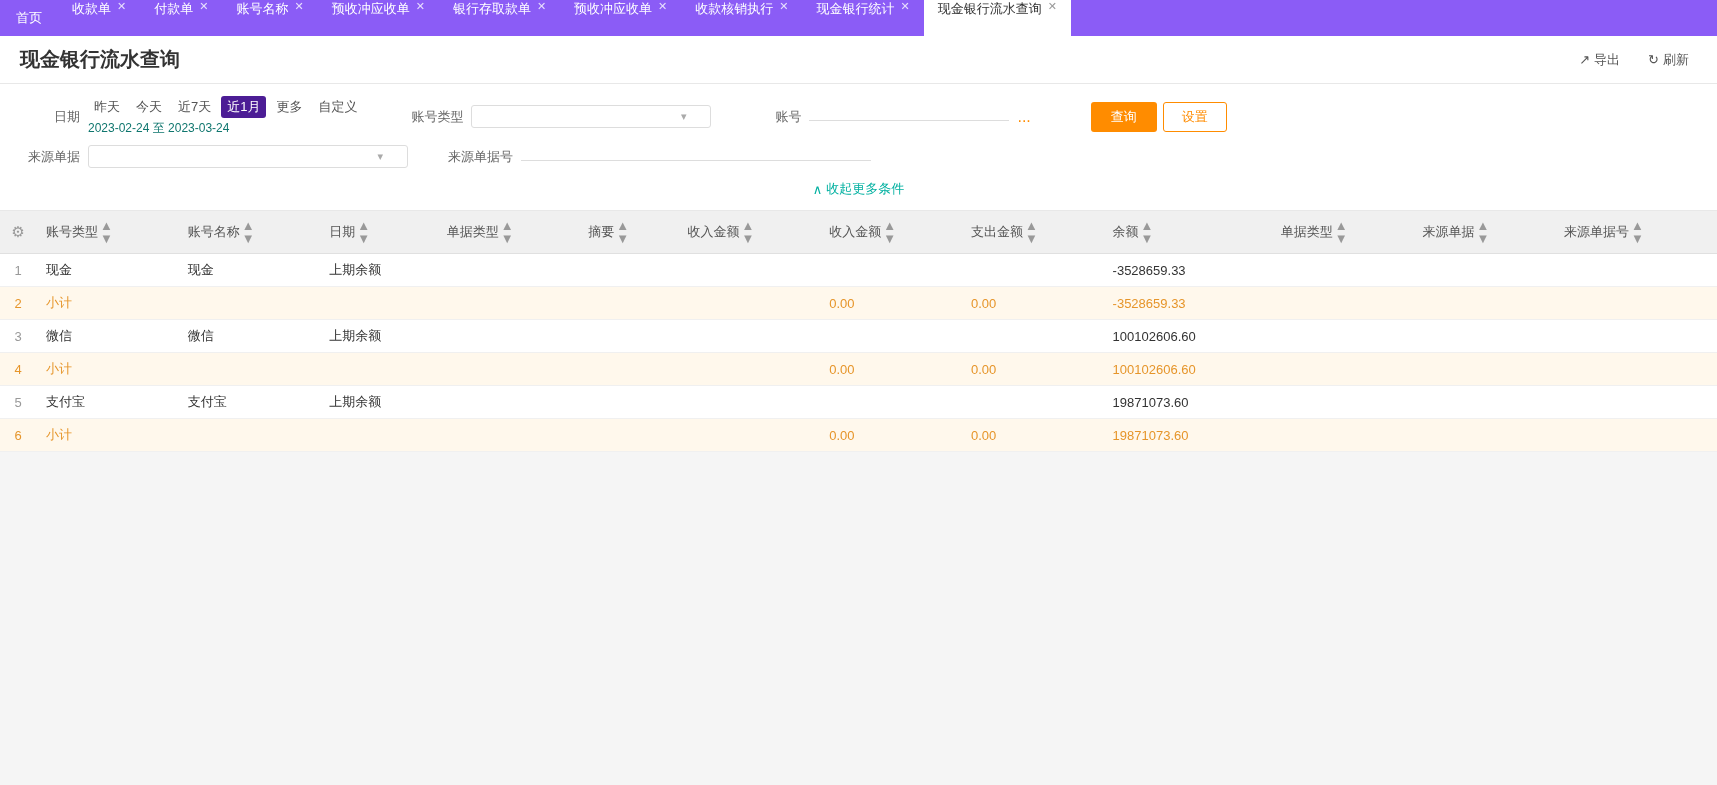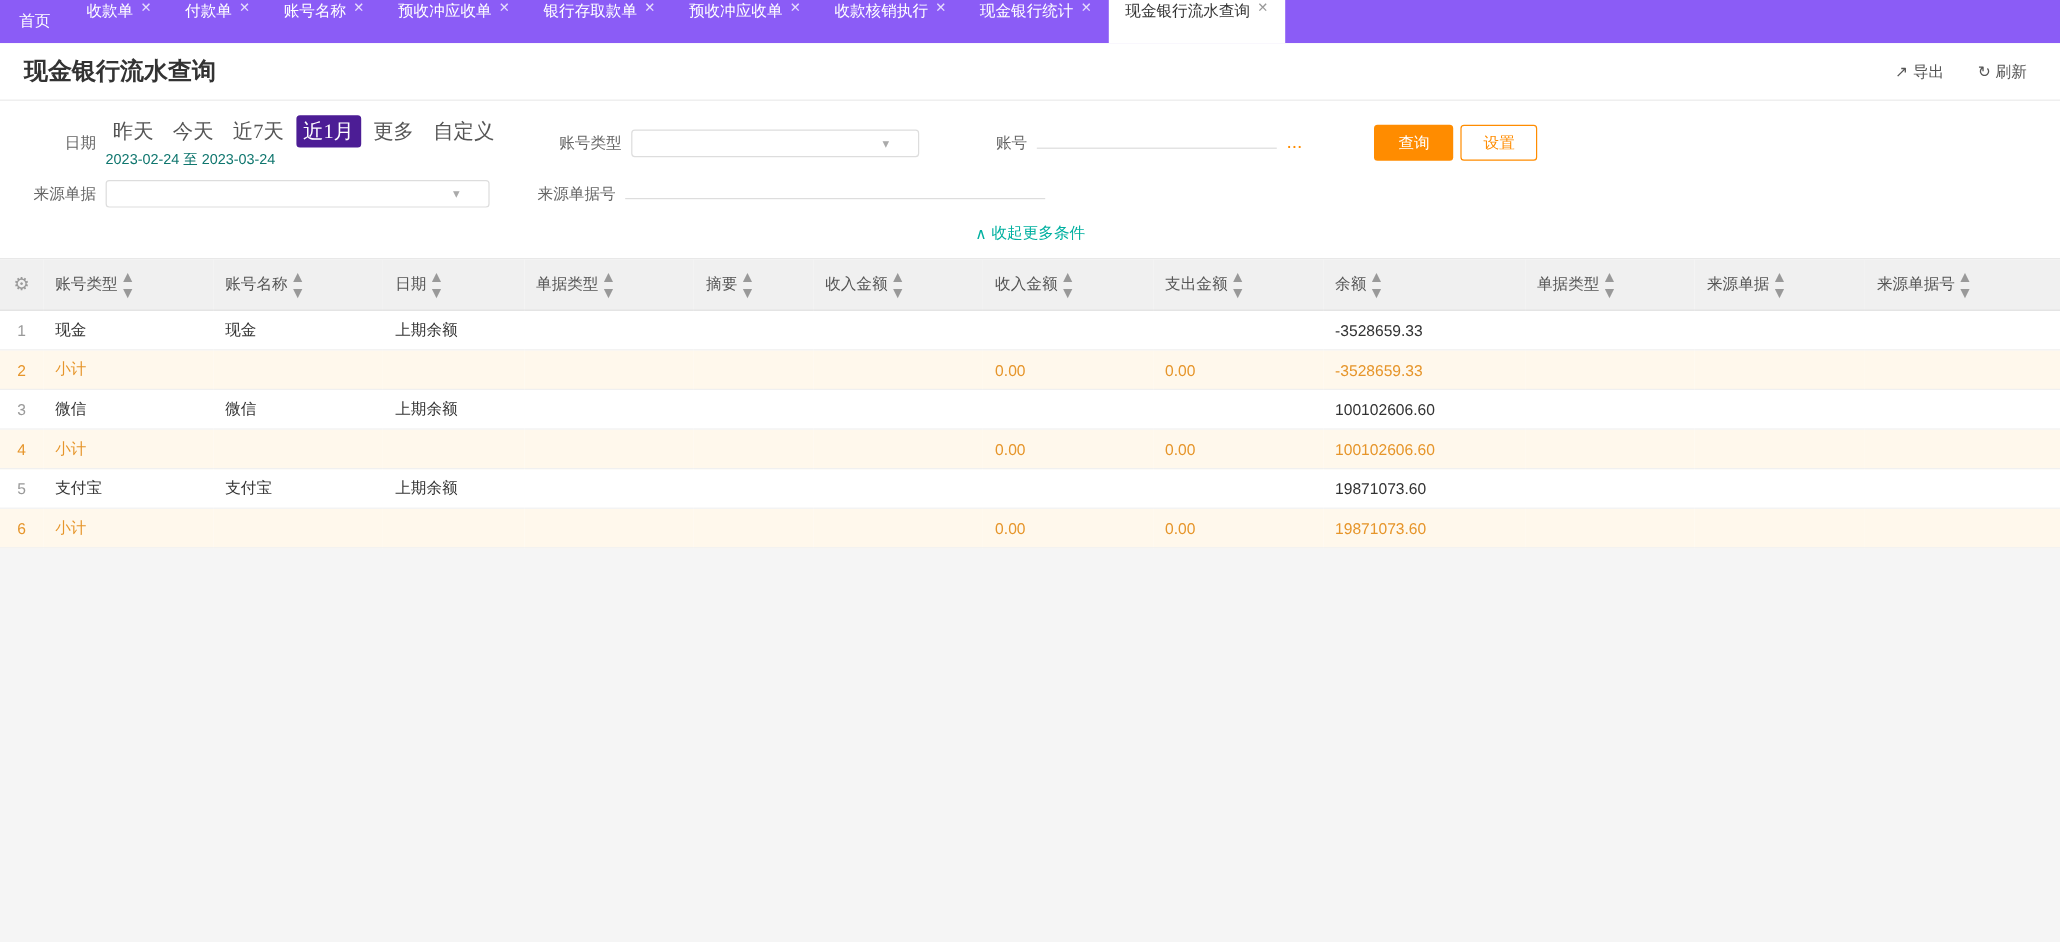--- a/index.html
+++ b/index.html
@@ -99,22 +99,21 @@
     .filter-date-options {
       display: flex;
       align-items: center;
       gap: 4px;
     }
     .date-option {
       padding: 2px 6px;
       cursor: pointer;
       color: #555;
       border-radius: 3px;
-      font-size: 17px;
-      font-family: Liberation Serif, serif;
+      font-size: 13px;
     }
     .date-option.active {
       background: #4c1d95;
       color: #fff;
       border-radius: 3px;
     }
     .date-range-text {
       color: #0f766e;
       font-size: 12px;
       margin-top: 2px;

